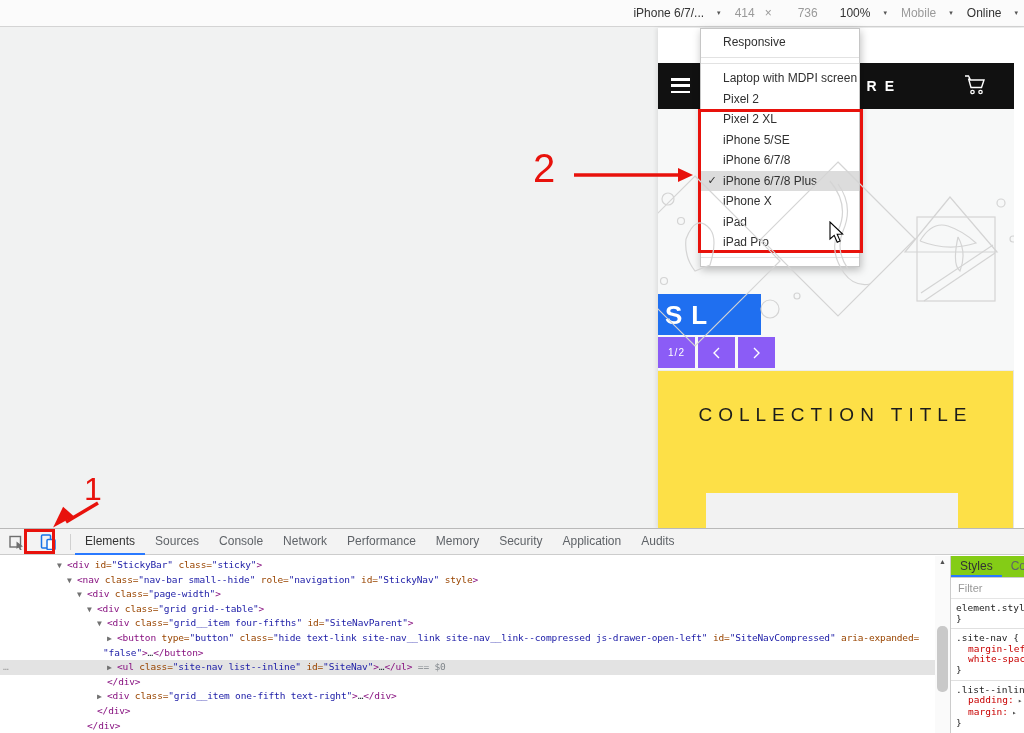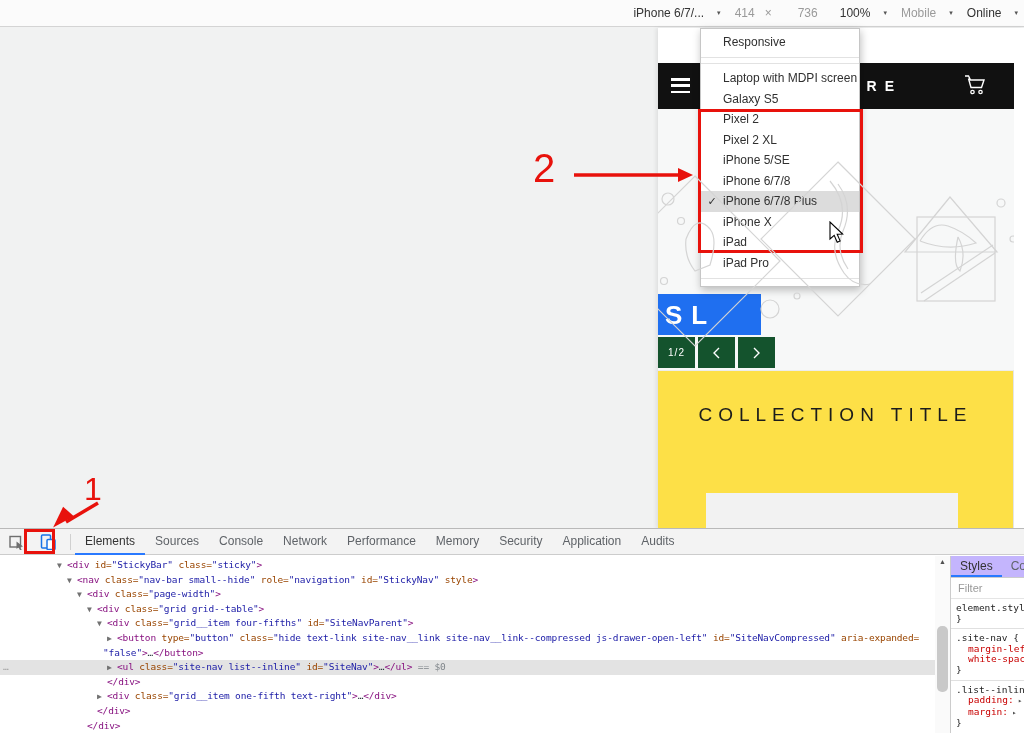--- a/index.html
+++ b/index.html
@@ -24,21 +24,21 @@
     display: flex; flex-direction: column; justify-content: space-between; cursor: pointer; }
   .hamburger i { display: block; height: 2.5px; background: #fff; }
   .site-title { position: absolute; left: 156px; top: 15px; color: #fff; font-size: 14px;
     font-weight: 600; letter-spacing: 8px; white-space: nowrap; }
   .cart { position: absolute; left: 305px; top: 11px; cursor: pointer; }
 
   .hero { position: absolute; left: 0; top: 81px; width: 356px; height: 261px; background: #f7f8f8; overflow: hidden; }
   .slide-label { position: absolute; left: 0; top: 185px; width: 103px; height: 41px; background: #1f6ff0;
     color: #fff; font-size: 26px; font-weight: 700; letter-spacing: 9px; padding: 6px 0 0 7px; overflow: hidden; white-space: nowrap; }
   .pager { position: absolute; left: 0; top: 228px; display: flex; gap: 3px; }
-  .pager .pbox { width: 37px; height: 31px; background: #14532d; color: #fff; display: flex;
+  .pager .pbox { width: 37px; height: 31px; background: #8b5cf6; color: #fff; display: flex;
     align-items: center; justify-content: center; font-size: 10px; letter-spacing: 1px; cursor: pointer; }
 
   .collection { position: absolute; left: 0; top: 342px; width: 356px; height: 159px; background: #fde047;
     border-top: 1px solid #ececec; border-right: 1px solid #e4e4e4; text-align: center; }
   .coll-title { margin-top: 33px; font-size: 19px; letter-spacing: 6px; color: #1b1c1c; font-weight: 500; white-space: nowrap; }
   .view-all { margin-top: 12px; font-size: 11px; font-weight: 700; letter-spacing: 3px; color: #3f5ed7; cursor: pointer; }
   .placeholder { position: absolute; left: 48px; top: 122px; width: 252px; height: 80px; background: #f2f2f2; }
   .ph-logo { position: absolute; left: 115px; top: 47px; width: 24px; height: 24px; border: 2px solid #dcdcdc; border-radius: 50%; }
 
   
@@ -84,21 +84,21 @@
   .s-eq  { color: #80868b; }
 
   .dom-scroll { position: absolute; left: 935px; top: 27px; width: 15px; bottom: 0; background: #fafafa; }
   .dom-scroll .up { position: absolute; left: 0; top: 2px; width: 15px; text-align: center;
     font-size: 7px; color: #505050; cursor: pointer; }
   .dom-scroll .thumb { position: absolute; left: 2px; top: 70px; width: 11px; height: 66px;
     background: #c9c9c9; border-radius: 5px; cursor: pointer; }
 
   .sidebar { position: absolute; left: 950px; top: 27px; right: 0; bottom: 0;
     border-left: 1px solid #ccc; background: #fff; overflow: hidden; }
-  .sb-tabs { height: 22px; background: #c4b5fd; border-bottom: 1px solid #ccc;
+  .sb-tabs { height: 22px; background: #84cc16; border-bottom: 1px solid #ccc;
     display: flex; white-space: nowrap; }
   .sb-tab { padding: 0 9px; line-height: 21px; font-size: 12px; color: #5f6368; cursor: pointer; }
   .sb-tab.active { color: #333; border-bottom: 2px solid #2979ff; }
   .sb-filter { height: 21px; line-height: 21px; border-bottom: 1px solid #e5e5e5;
     color: #999; padding-left: 7px; font-size: 11px; }
   .sb-section { border-bottom: 1px solid #e0e0e0; padding: 4px 0 4px 5px;
     font-family: "DejaVu Sans Mono", monospace; font-size: 9.5px; line-height: 10.6px;
     white-space: nowrap; color: #222; }
   .sb-prop { padding-left: 12px; }
   .sb-prop .pname { color: #c80000; }
@@ -203,24 +203,20 @@
         <span>Responsive</span>
       </div>
       <div class="menu-sep"></div>
       <div class="menu-sep"></div>
       <div class="menu-item">
         <span class="chk"></span>
         <span>Laptop with MDPI screen</span>
       </div>
       <div class="menu-item">
         <span class="chk"></span>
-        <span>Galaxy S5</span>
-      </div>
-      <div class="menu-item">
-        <span class="chk"></span>
         <span>Pixel 2</span>
       </div>
       <div class="menu-item">
         <span class="chk"></span>
         <span>Pixel 2 XL</span>
       </div>
       <div class="menu-item">
         <span class="chk"></span>
         <span>iPhone 5/SE</span>
       </div>

